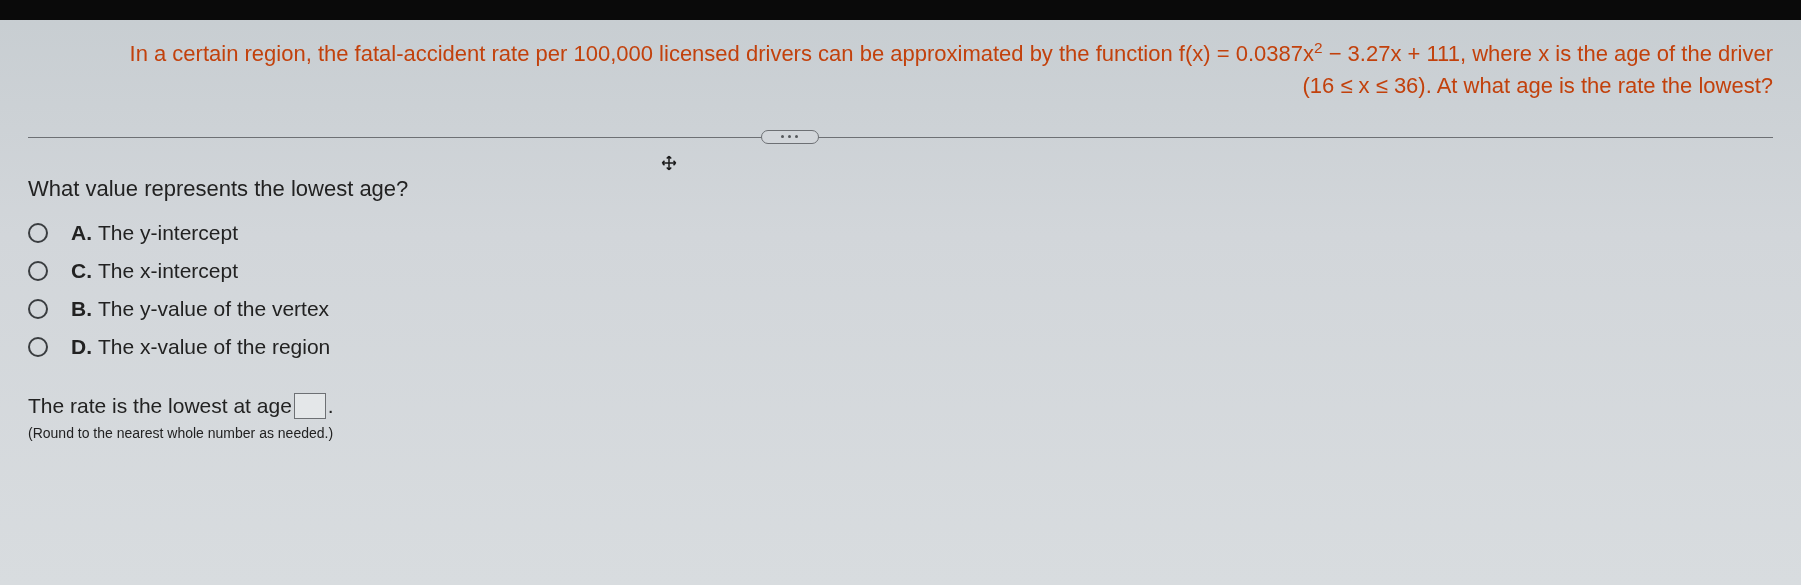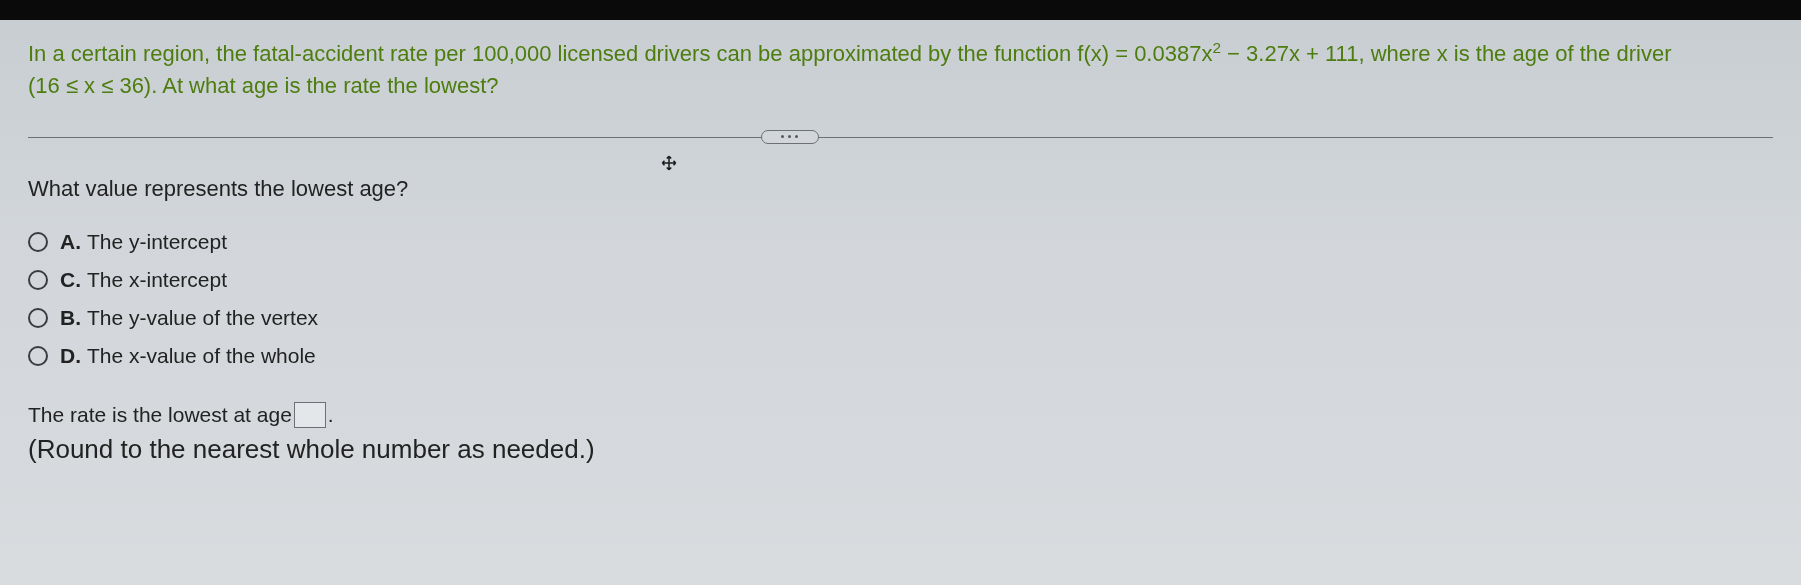--- a/index.html
+++ b/index.html
@@ -17,22 +17,23 @@
     height: 20px;
     background: #0a0a0a;
   }
   .container {
     padding: 18px 28px 0 28px;
     position: relative;
   }
   .question-stem {
     font-size: 22px;
     line-height: 1.45;
-    color: #4d7c0f;
+    color: #c2410c;
     margin-bottom: 28px;
+    text-align: right;
   }
   .question-stem .nowrap { white-space: nowrap; }
   .divider-wrap {
     position: relative;
     margin: 0 0 32px 0;
     height: 14px;
   }
   .divider-line {
     position: absolute;
     top: 7px;
@@ -66,32 +67,32 @@
     left: 36.2%;
     top: 24px;
     width: 18px;
     height: 18px;
     color: #1a1a1a;
     pointer-events: none;
   }
   .sub-question {
     font-size: 22px;
     color: #222;
-    margin-bottom: 28px;
+    margin-bottom: 19px;
   }
   .options {
     display: flex;
     flex-direction: column;
     gap: 14px;
     margin-bottom: 34px;
   }
   .option {
     display: flex;
     align-items: center;
-    gap: 12px;
+    gap: 23px;
     font-size: 21px;
     color: #222;
     cursor: pointer;
   }
   .radio {
     width: 20px;
     height: 20px;
     border: 2px solid #3a3d40;
     border-radius: 50%;
     flex: 0 0 20px;
@@ -111,21 +112,21 @@
     height: 26px;
     border: 1px solid #6d7074;
     background: #e4e7e9;
     vertical-align: middle;
     text-align: center;
     font-size: 18px;
     padding: 0;
     margin: 0 2px;
   }
   .hint-line {
-    font-size: 26px;
+    font-size: 14px;
     color: #222;
   }
   sup { font-size: 0.7em; vertical-align: super; line-height: 0; }
 </style>
 </head>
 <body>
 
 <div class="top-bar"></div>
 
 <div class="container">
@@ -157,21 +158,21 @@
     <div class="option">
       <span class="radio"></span>
       <span><span class="opt-letter">C.</span><span>The x-intercept</span></span>
     </div>
     <div class="option">
       <span class="radio"></span>
       <span><span class="opt-letter">B.</span><span>The y-value of the vertex</span></span>
     </div>
     <div class="option">
       <span class="radio"></span>
-      <span><span class="opt-letter">D.</span><span>The x-value of the whole</span></span>
+      <span><span class="opt-letter">D.</span><span>The x-value of the region</span></span>
     </div>
   </div>
 
   <div class="answer-line">
     <span>The rate is the lowest at age</span>
     <input class="answer-box" value="" style="">
     <span>.</span>
   </div>
   <div class="hint-line">(Round to the nearest whole number as needed.)</div>
 

